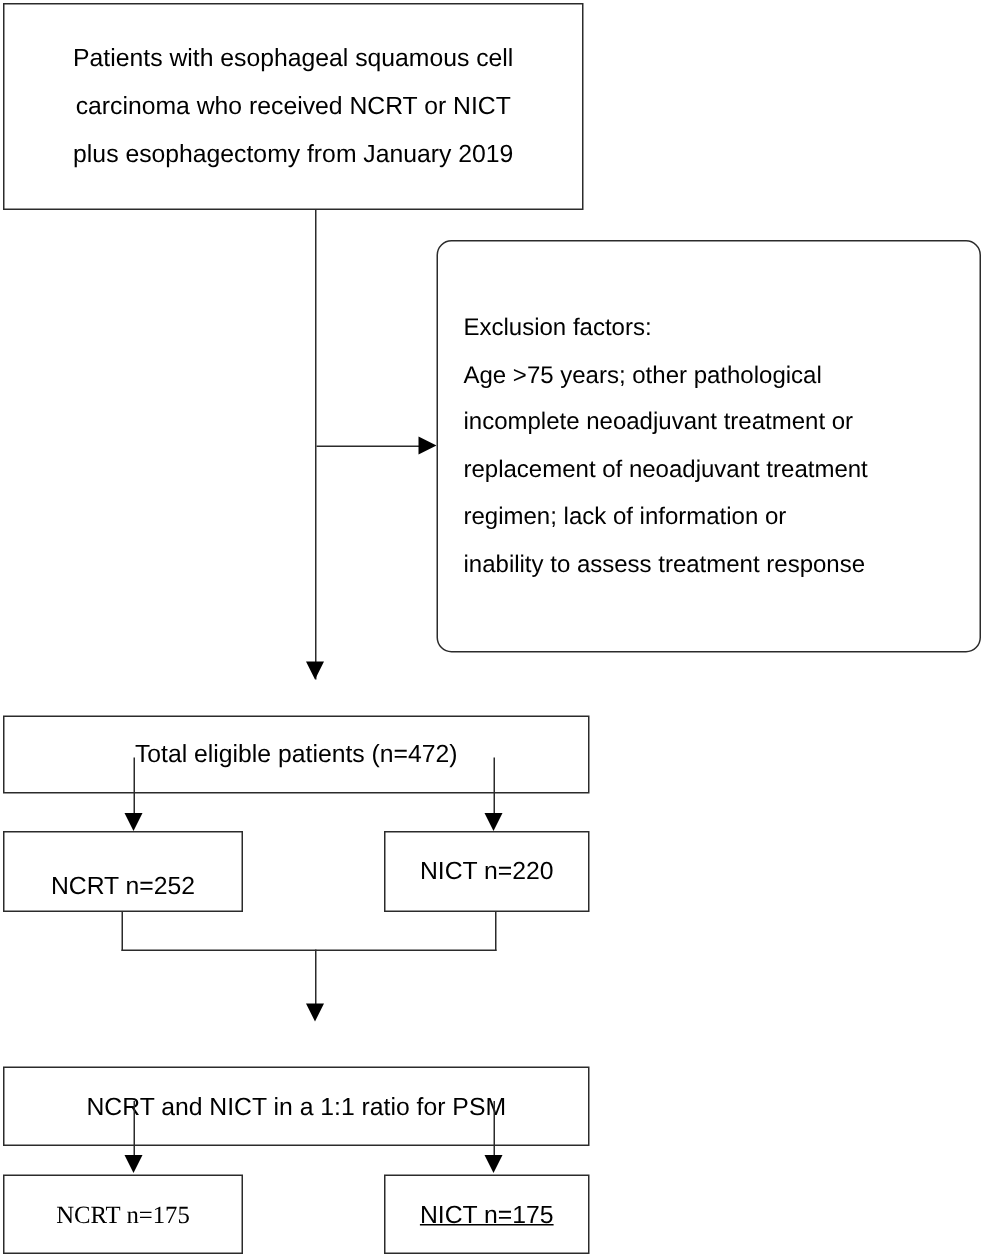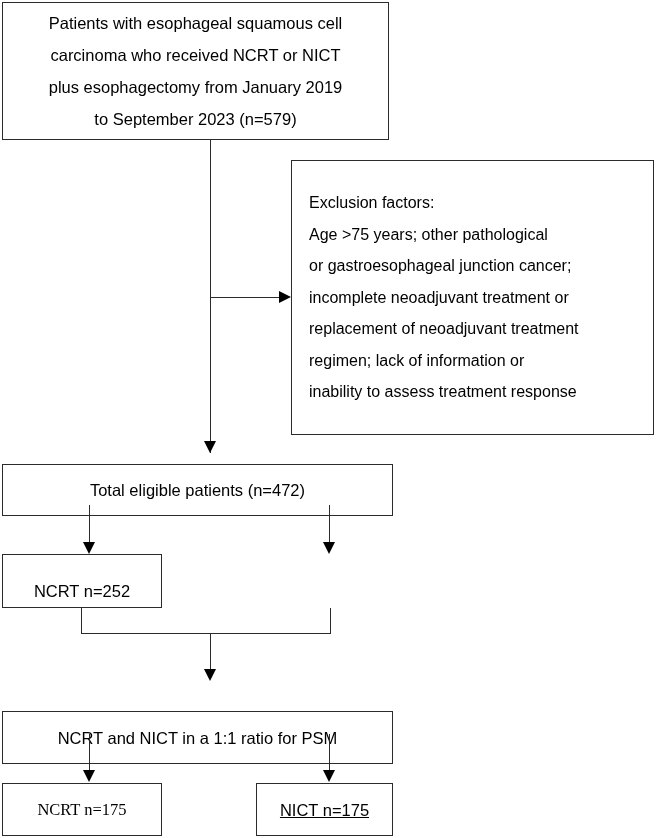--- a/index.html
+++ b/index.html
@@ -30,24 +30,24 @@
     line-height: 32px;
     white-space: pre;
   }
   .box.center .line { text-align: center; }
   .box.left  { padding-left: 17px; }
   .box.left .line { text-align: left; }
 
   
   #box-cohort { left: 2px;  top: 2px;   width: 387px; height: 138px; }
   
-  #box-exclusion { left: 291px; top: 160px; width: 363px; height: 275px; }
+  #box-exclusion { left: 291px; top: 160px; width: 363px; height: 275px; border-radius: 10px; }
   #box-exclusion .line { font-size: 16px; line-height: 31.5px; }
   
-  #box-eligible { left: 2px; top: 464px; width: 391px; height: 52px; }
+  #box-eligible { left: 2px; top: 477px; width: 391px; height: 52px; }
   
   #box-ncrt-arm { left: 2px;   top: 554px; width: 160px; height: 54px; justify-content: flex-end; }
   #box-nict-arm { left: 256px; top: 554px; width: 137px; height: 54px; }
   
   #box-psm { left: 2px; top: 711px; width: 391px; height: 53px; }
   
   #box-ncrt-matched { left: 2px;   top: 783px; width: 160px; height: 53px; font-family: Liberation Serif, serif; }
   #box-nict-matched { left: 256px; top: 783px; width: 137px; height: 53px; text-decoration: underline; }
 
   
@@ -103,50 +103,51 @@
 </style>
 </head>
 <body>
 
 <div id="canvas">
 
   <div class="box center" id="box-cohort">
     <div class="line">Patients with esophageal squamous cell</div>
     <div class="line">carcinoma who received NCRT or NICT</div>
     <div class="line">plus esophagectomy from January 2019</div>
-    <div class="line">to September 2023 (n=579)</div>
   </div>
 
   <div class="vline" id="conn-cohort-stem"></div>
   <div class="arrow-down" id="conn-cohort-arrow"></div>
 
   <div class="hline" id="conn-exclusion-h"></div>
   <div class="arrow-right" id="conn-exclusion-arrow"></div>
 
   <div class="box left" id="box-exclusion">
     <div class="line">Exclusion factors:</div>
     <div class="line">Age &gt;75 years; other pathological</div>
-    <div class="line">or gastroesophageal junction cancer;</div>
     <div class="line">incomplete neoadjuvant treatment or</div>
     <div class="line">replacement of neoadjuvant treatment</div>
     <div class="line">regimen; lack of information or</div>
     <div class="line">inability to assess treatment response</div>
   </div>
 
   <div class="box center" id="box-eligible">
     <div class="line">Total eligible patients (n=472)</div>
   </div>
 
   <div class="vline" id="conn-elig-left-stem"></div>
   <div class="arrow-down" id="conn-elig-left-arrow"></div>
   <div class="vline" id="conn-elig-right-stem"></div>
   <div class="arrow-down" id="conn-elig-right-arrow"></div>
 
   <div class="box center" id="box-ncrt-arm">
     <div class="line">NCRT n=252</div>
+  </div>
+  <div class="box center" id="box-nict-arm">
+    <div class="line">NICT n=220</div>
   </div>
 
   <div class="vline" id="conn-merge-left-stem"></div>
   <div class="vline" id="conn-merge-right-stem"></div>
   <div class="hline" id="conn-merge-h"></div>
   <div class="vline" id="conn-merge-stem"></div>
   <div class="arrow-down" id="conn-merge-arrow"></div>
 
   <div class="box center" id="box-psm">
     <div class="line">NCRT and NICT in a 1:1 ratio for PSM</div>

